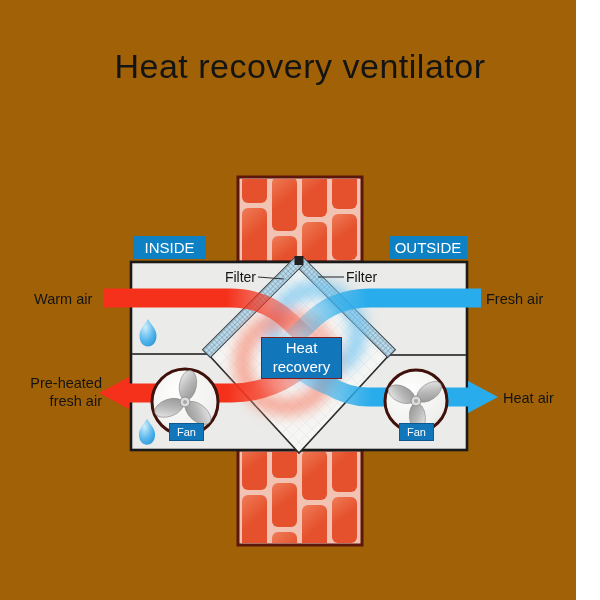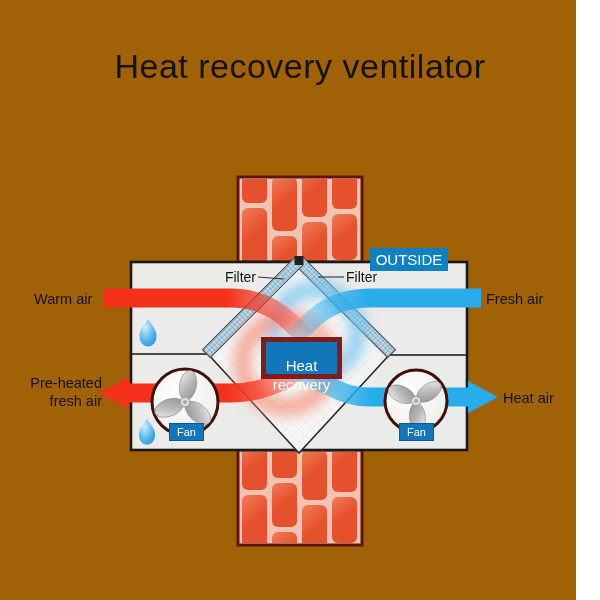--- a/index.html
+++ b/index.html
@@ -10,33 +10,33 @@
   .abs{position:absolute;}
   #title{
     left:0;top:47px;width:600px;text-align:center;
     font-size:34px;font-weight:400;letter-spacing:0.5px;color:var(--text);
   }
   .zone-badge{
     background:var(--badge-blue);color:#ffffff;font-size:15px;font-weight:500;
     text-align:center;line-height:23px;height:23px;
   }
   #inside-badge{left:133px;top:236px;width:73px;}
-  #outside-badge{left:370px;top:236px;width:78px;margin-top:12px;}
+  #outside-badge{left:389px;top:236px;width:78px;}
   .flow-label{font-size:14.5px;line-height:18px;color:var(--text);white-space:nowrap;}
   #warm-air-label{left:34px;top:290px;width:86px;text-align:left;}
   #fresh-air-label{left:486px;top:290px;text-align:left;}
   #preheated-label{left:8px;top:374px;width:94px;text-align:right;}
   #stale-air-label{left:503px;top:389px;text-align:left;}
   .filter-label{font-size:14px;color:var(--text);}
   #filter-left-label{left:196px;top:269px;width:60px;text-align:right;}
   #filter-right-label{left:346px;top:269px;width:60px;text-align:left;}
   #heat-exchanger-badge{
     left:261px;top:337px;width:81px;height:42px;background:var(--panel-blue);
-    border:5px solid #7f1d1d;box-sizing:border-box;color:#ffffff;font-size:15px;
-    line-height:19px;text-align:center;padding-top:14px;
+    border:1px solid #7f1d1d;box-sizing:border-box;color:#ffffff;font-size:15px;
+    line-height:19px;text-align:center;padding-top:0;
   }
   .fan-badge{
     background:var(--panel-blue);border:1px solid #0c5a8d;box-sizing:border-box;
     color:#ffffff;font-size:11px;text-align:center;line-height:16px;height:18px;
   }
   #fan-left-badge{left:169px;top:423px;width:35px;}
   #fan-right-badge{left:399px;top:423px;width:35px;}
 </style>
 </head>
 <body>
@@ -185,20 +185,21 @@
 
     <path fill="url(#dropGrad)" transform="translate(148,332)" d="M0,-13 C3.5,-7 8.5,-2.5 8.5,3.5 C8.5,10.5 4.7,14.5 0,14.5 C-4.7,14.5 -8.5,10.5 -8.5,3.5 C-8.5,-2.5 -3.5,-7 0,-13 Z"></path>
     <path fill="url(#dropGrad)" transform="translate(147,431) scale(0.95)" d="M0,-13 C3.5,-7 8.5,-2.5 8.5,3.5 C8.5,10.5 4.7,14.5 0,14.5 C-4.7,14.5 -8.5,10.5 -8.5,3.5 C-8.5,-2.5 -3.5,-7 0,-13 Z"></path>
 
     <path d="M258,277 L284,279" stroke="#333333" stroke-width="1.1"></path>
     <path d="M318,277 L344,277" stroke="#333333" stroke-width="1.1"></path>
   </svg>
 
   <div id="title" class="abs">Heat recovery ventilator</div>
 
+  <div id="inside-badge" class="abs zone-badge">INSIDE</div>
   <div id="outside-badge" class="abs zone-badge">OUTSIDE</div>
 
   <div id="filter-left-label" class="abs filter-label">Filter</div>
   <div id="filter-right-label" class="abs filter-label">Filter</div>
 
   <div id="heat-exchanger-badge" class="abs">
     <div>Heat</div>
     <div>recovery</div>
   </div>
 

